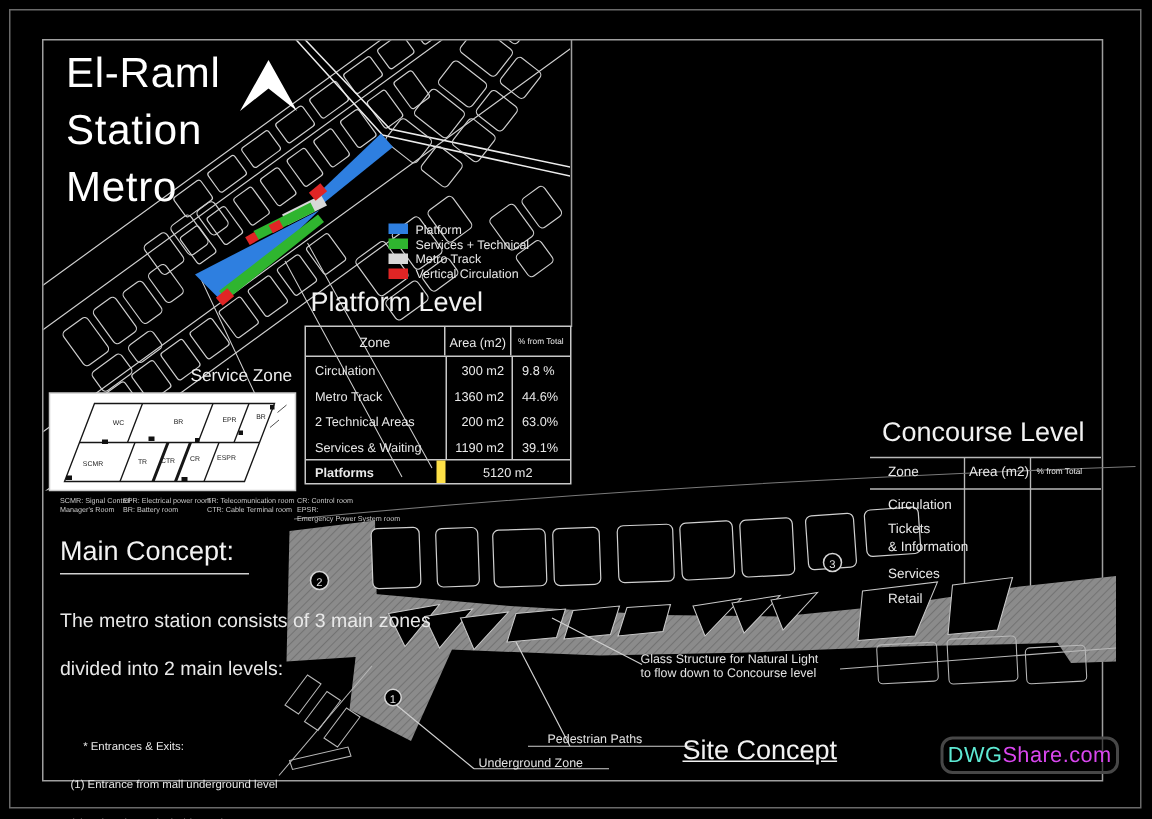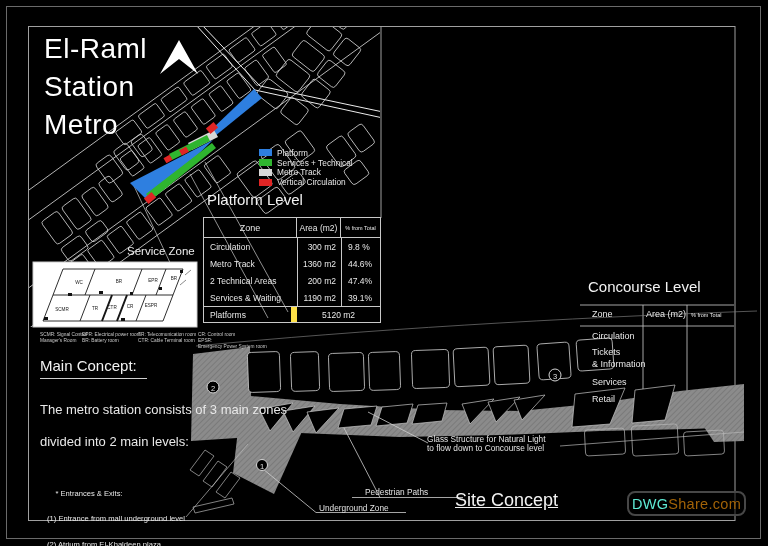--- a/index.html
+++ b/index.html
@@ -1,40 +1,40 @@
 <!DOCTYPE html>
 <html><head>
 <meta charset="utf-8">
 <style>
   html,body{margin:0;padding:0;background:#000;}
   .stage{position:relative;width:768px;height:546px;background:#000;overflow:hidden;
          font-family:"Liberation Sans",sans-serif;color:#e8e8e8;}
   .abs{position:absolute;}
   .layer{position:absolute;left:0;top:0;}
   .main-title{left:44px;top:30px;font-size:28px;line-height:38px;color:#fff;letter-spacing:.5px;}
-  .sec-title{font-size:15px;color:#f2f2f2;white-space:nowrap;}
+  .sec-title{font-size:18px;color:#f2f2f2;white-space:nowrap;}
   .legend{left:259px;top:148px;}
   .legend-row{display:flex;align-items:center;height:9.8px;}
   .legend-swatch{width:13px;height:7px;margin-right:5px;flex:none;}
   .legend-label{font-size:8.3px;line-height:1;white-space:nowrap;}
   
   .ptable{left:203px;top:217px;width:178px;height:106px;border:1px solid #c8c8c8;box-sizing:border-box;font-size:8.5px;}
   .pt-head{display:flex;height:20px;border-bottom:1px solid #c8c8c8;box-sizing:border-box;}
   .pt-head>div{display:flex;align-items:center;justify-content:center;box-sizing:border-box;}
   .cw-zone{width:93px;border-right:1px solid #c8c8c8;}
   .cw-area{width:44px;border-right:1px solid #c8c8c8;}
   .cw-pct{flex:1;}
   .pt-body{position:relative;height:68px;display:grid;grid-template-rows:repeat(4,1fr);}
   .pt-vline{position:absolute;top:0;bottom:0;width:1px;background:#c8c8c8;}
   .pt-row{display:flex;align-items:center;}
   .pt-row .z{width:93px;padding-left:6px;box-sizing:border-box;}
   .pt-row .a{width:44px;text-align:right;padding-right:5px;box-sizing:border-box;}
   .pt-row .p{padding-left:7px;}
   .pt-total{position:relative;display:flex;align-items:center;height:16px;border-top:1px solid #c8c8c8;box-sizing:border-box;}
-  .pt-total .z{width:93px;padding-left:6px;border-right:6px solid #fde047;box-sizing:border-box;height:100%;display:flex;align-items:center;}
+  .pt-total .z{width:93px;padding-left:6px;border-right:6px solid #fde047;box-sizing:border-box;height:100%;display:flex;align-items:center;font-weight:bold;}
   .pt-total .t{flex:1;text-align:center;}
   .tiny{font-size:5.5px;}
   .ann{font-size:8.3px;white-space:nowrap;color:#e2e2e2;}
   .abbr{font-size:4.8px;line-height:5.8px;color:#c9c9c9;white-space:nowrap;}
   .room{position:absolute;font-size:4.6px;color:#1a1a1a;transform:translate(-50%,-50%);white-space:nowrap;}
   .cnum{position:absolute;font-size:7.5px;color:#e0e0e0;transform:translate(-50%,-50%);}
   .concourse-txt{font-size:9px;white-space:nowrap;}
   .mc-intro{font-size:13px;line-height:10.6px;white-space:pre;}
   .mc-list{font-size:7.6px;line-height:8.5px;white-space:pre;}
   .watermark{left:627px;top:491px;width:119px;height:25px;border:2px solid #474747;border-radius:8px;
@@ -281,21 +281,21 @@
         <div class="p">9.8 %</div>
       </div>
       <div class="pt-row">
         <div class="z">Metro Track</div>
         <div class="a">1360 m2</div>
         <div class="p">44.6%</div>
       </div>
       <div class="pt-row">
         <div class="z">2 Technical Areas</div>
         <div class="a">200 m2</div>
-        <div class="p">47.4%</div>
+        <div class="p">63.0%</div>
       </div>
       <div class="pt-row">
         <div class="z">Services &amp; Waiting</div>
         <div class="a">1190 m2</div>
         <div class="p">39.1%</div>
       </div>
     </div>
     <div class="pt-total">
       <div class="z">Platforms</div>
       <div class="t">5120 m2</div>
@@ -370,16 +370,16 @@
   <span class="abs ann" style="left:365px;top:487px;">Pedestrian Paths</span>
   <span class="abs ann" style="left:319px;top:503px;">Underground Zone</span>
   <div class="abs sec-title" style="left:455px;top:490px;font-size:18px;text-decoration:underline;">Site Concept</div>
 
   <span class="cnum" style="left:262px;top:466px;">1</span>
   <span class="cnum" style="left:213px;top:388px;">2</span>
   <span class="cnum" style="left:555px;top:376px;">3</span>
 
   <div class="abs watermark">
     <span style="color: #5eead4;">DWG</span>
-      <span style="color: #a16207;">Share.com</span>
+      <span style="color: #d946ef;">Share.com</span>
   </div>
 
 </div>
 
 </body></html>

